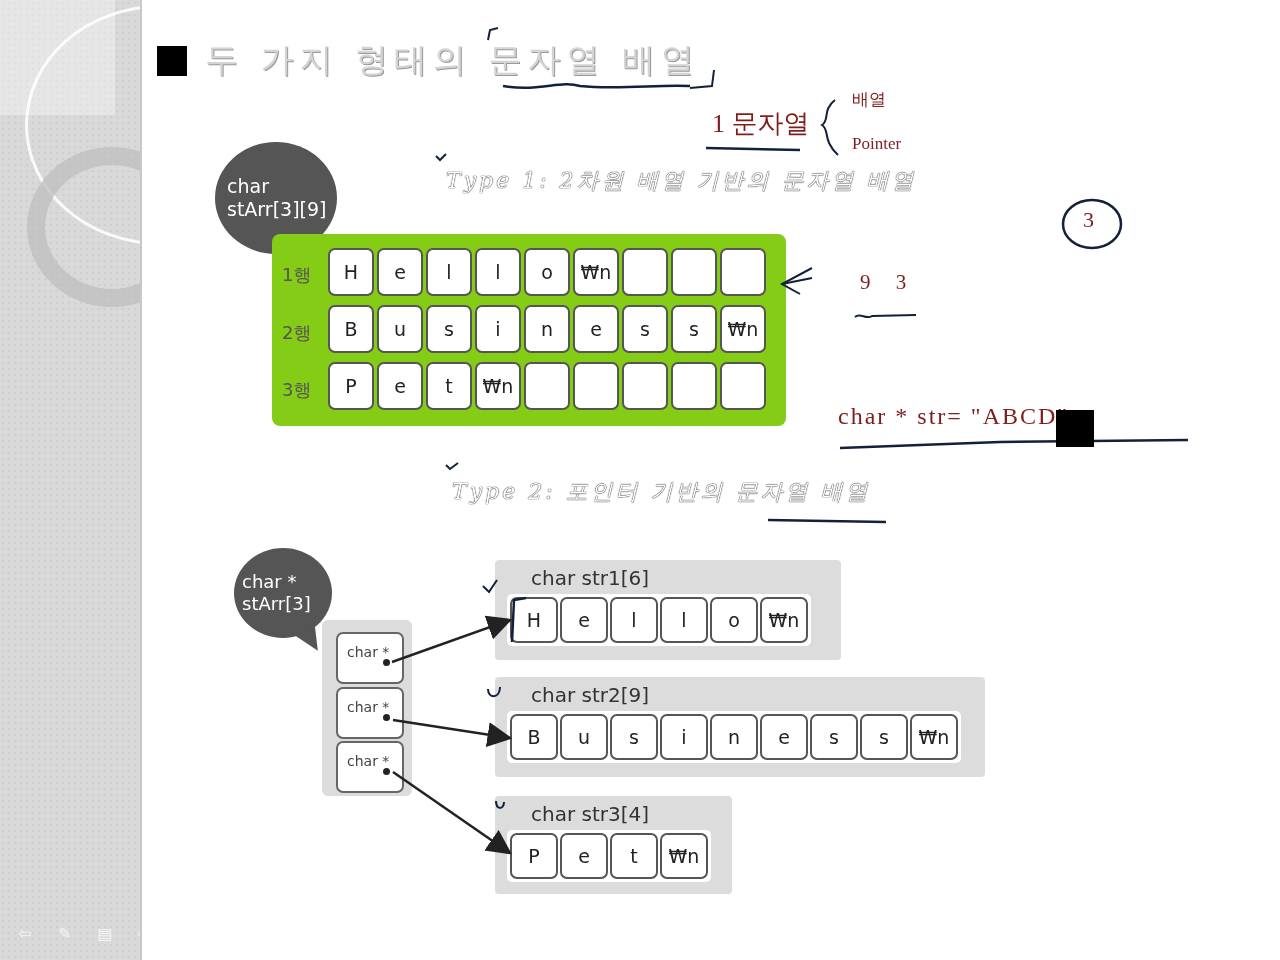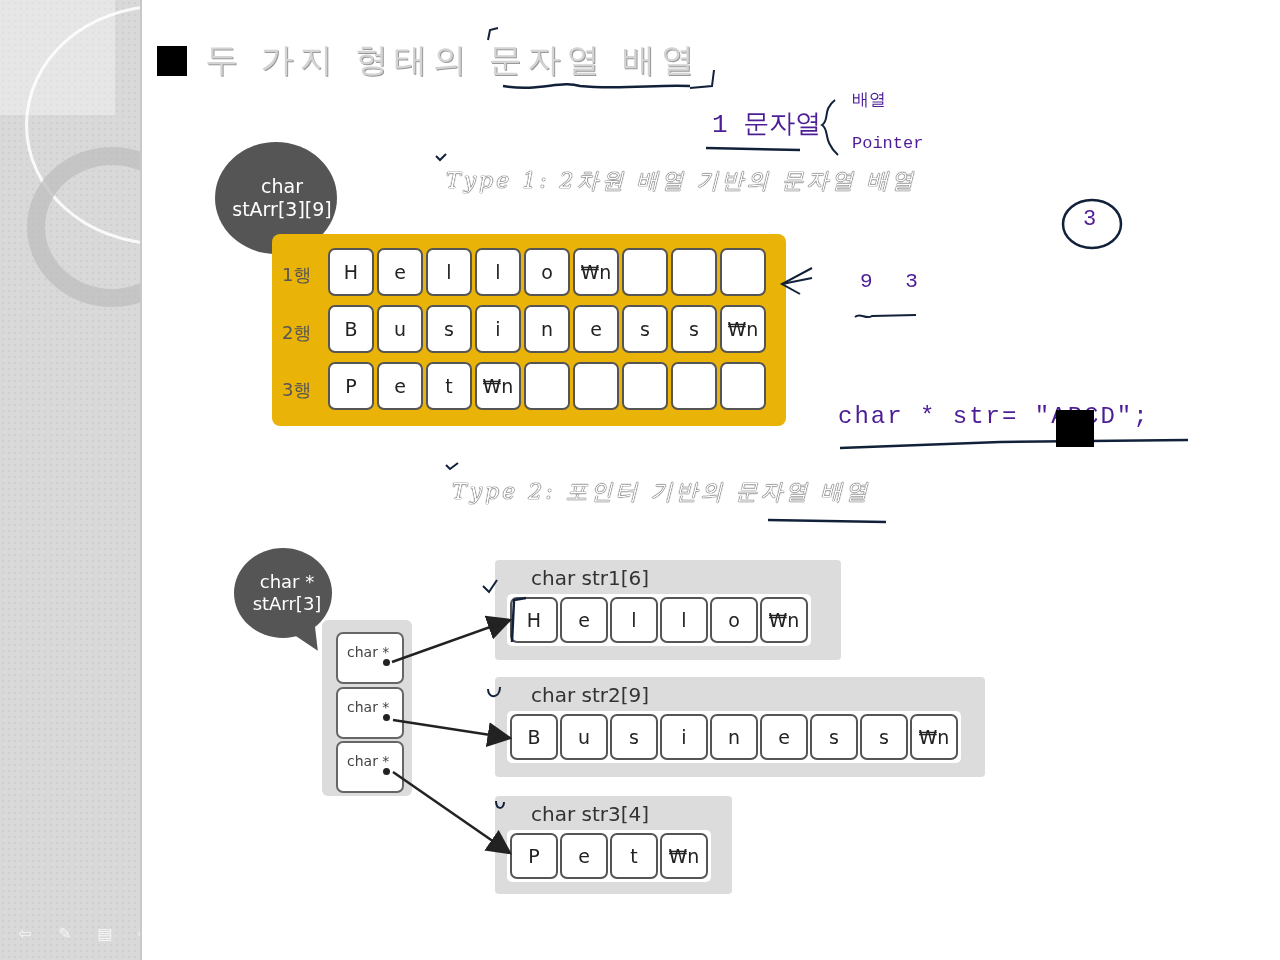--- a/index.html
+++ b/index.html
@@ -50,33 +50,33 @@
     position: absolute; font-family: "DejaVu Serif", serif; font-style: italic;
     font-size: 22px; color: #fff; letter-spacing: 3px;
     text-shadow: 0 0 1px #000, 0 0 1px #000;
     opacity: 0.95;
   }
 
   
   .bubble {
     position: absolute; background: #555; color: #fff; border-radius: 50%;
     font-family: "DejaVu Sans", sans-serif; font-size: 19px; line-height: 23px;
-    padding-left: 12px; display: flex; flex-direction: column; justify-content: center; text-align: center;
+    padding-left: 12px; display: flex; flex-direction: column; justify-content: center;
   }
   .bubble::after {
     content: ""; position: absolute; width: 0; height: 0;
     border-left: 10px solid transparent; border-right: 14px solid transparent;
     border-top: 26px solid #555;
     right: 8px; bottom: -14px; transform: rotate(-35deg);
   }
 
   
   .grid-box {
     position: absolute; left: 272px; top: 234px; width: 514px; height: 192px;
-    background: #eab308; border-radius: 8px;
+    background: #84cc16; border-radius: 8px;
   }
   .row-label {
     position: absolute; left: 10px; font-size: 18px; color: #555;
   }
   .cells { position: absolute; left: 56px; display: flex; gap: 3px; }
   .cell {
     width: 46px; height: 48px; background: #fff;
     border: 2px solid #555; border-radius: 7px;
     display: flex; align-items: center; justify-content: center;
     font-size: 19px; color: #222;
@@ -101,21 +101,21 @@
   .str-box .label {
     position: absolute; left: 28px; top: 6px; font-size: 20px; color: #333; margin-left: 8px;
   }
   .str-box .inner {
     position: absolute; left: 12px; top: 34px; background: #fff; border-radius: 5px;
     padding: 3px; display: flex; gap: 2px;
   }
   .str-box .cell { width: 48px; height: 46px; }
 
   
-  .hand { position: absolute; font-family: Liberation Mono, monospace; color: #4c1d95; }
+  .hand { position: absolute; font-family: Liberation Serif, serif; color: #7f1d1d; }
   svg.overlay { position: absolute; left: 0; top: 0; pointer-events: none; }
 
   .redact { position: absolute; left: 1056px; top: 410px; width: 38px; height: 37px; background: #000; }
 </style>
 </head>
 <body>
 
 <div class="sidebar">
   <div class="panel"></div>
   <div class="ring1"></div>

